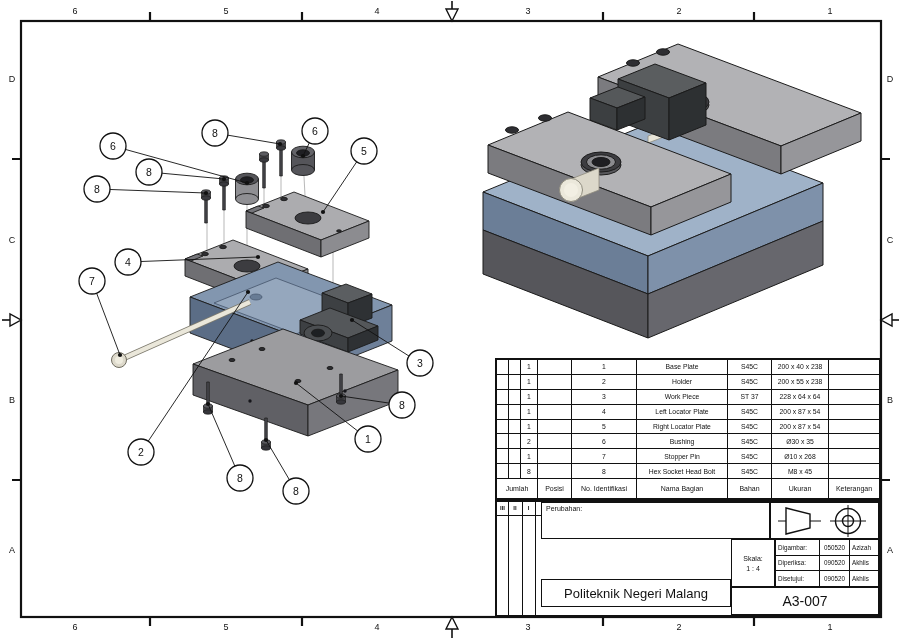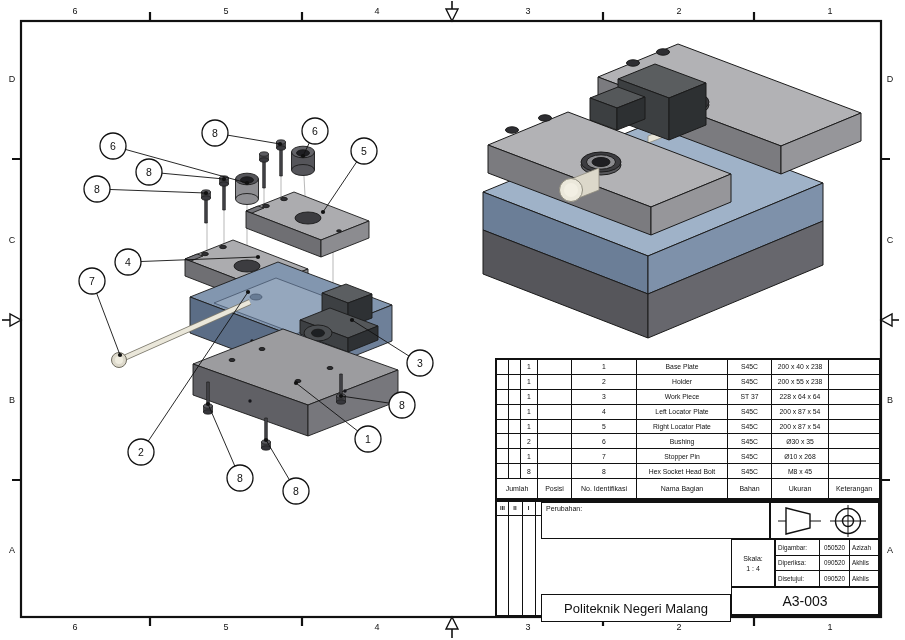--- a/index.html
+++ b/index.html
@@ -476,17 +476,17 @@
       <div class="ap-cell ap-c">050520</div>
       <div class="ap-cell ap-l">Azizah</div>
       <div class="ap-cell ap-l">Diperiksa:</div>
       <div class="ap-cell ap-c">090520</div>
       <div class="ap-cell ap-l">Akhlis</div>
       <div class="ap-cell ap-l">Disetujui:</div>
       <div class="ap-cell ap-c">090520</div>
       <div class="ap-cell ap-l">Akhlis</div>
     </div>
 
-    <div class="tb-box tb-org" style="left:44px;top:92px;width:190px;height:28px">Politeknik Negeri Malang</div>
-    <div class="tb-box tb-num" style="left:234px;top:85px;width:148px;height:28px">A3-003</div>
+    <div class="tb-box tb-org" style="left:44px;top:77px;width:190px;height:28px">Politeknik Negeri Malang</div>
+    <div class="tb-box tb-num" style="left:234px;top:85px;width:148px;height:28px">A3-007</div>
   </div>
 
 </div>
 
 </body></html>

